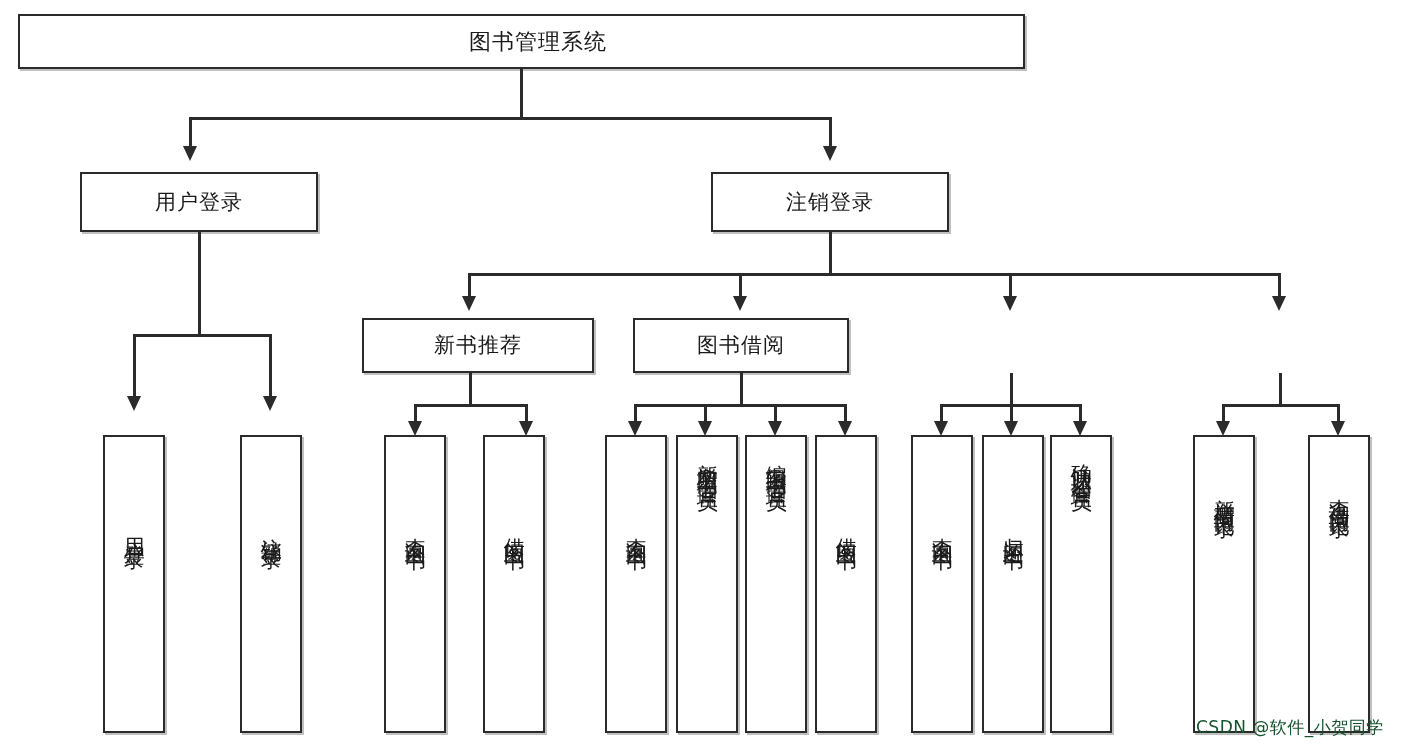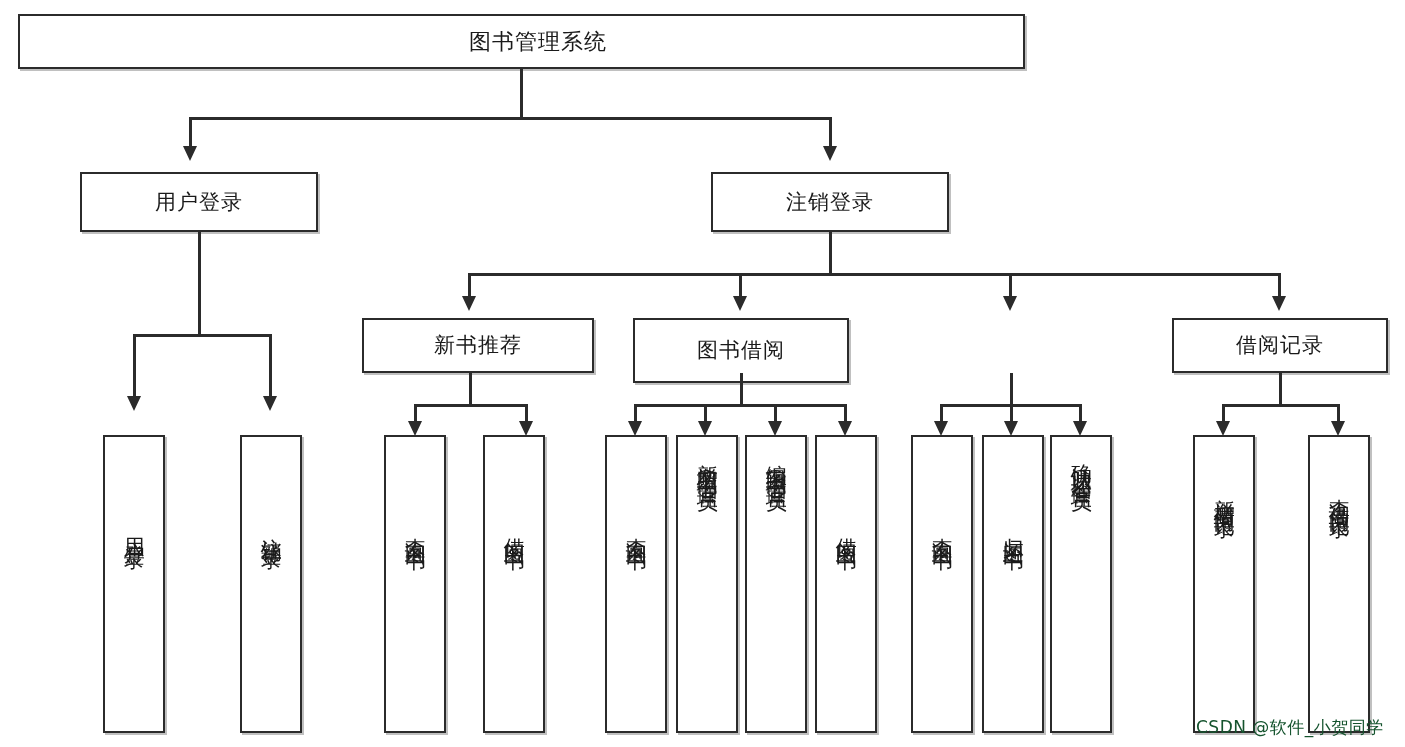--- a/index.html
+++ b/index.html
@@ -122,25 +122,22 @@
   <div class="conn vline" style="left:739px; top:273px; width:2.5px; height:24px;"></div>
   <div class="arrow" style="left:733px; top:296px;"></div>
   <div class="conn vline" style="left:1009px; top:273px; width:2.5px; height:24px;"></div>
   <div class="arrow" style="left:1003px; top:296px;"></div>
   <div class="conn vline" style="left:1278px; top:273px; width:2.5px; height:24px;"></div>
   <div class="arrow" style="left:1272px; top:296px;"></div>
 
   <div class="node shadowed" style="left:362px; top:318px; width:232px; height:55px;">
     <span class="label">新书推荐</span>
   </div>
-  <div class="node shadowed" style="left:633px; top:318px; width:216px; height:65px;">
+  <div class="node shadowed" style="left:633px; top:318px; width:216px; height:55px;">
     <span class="label">图书借阅</span>
-  </div>
-  <div class="node shadowed" style="left:1172px; top:318px; width:216px; height:55px;">
-    <span class="label">借阅记录</span>
   </div>
 
   <div class="conn vline" style="left:469px; top:373px; width:2.5px; height:32px;"></div>
   <div class="conn hline" style="left:414px; top:404px; width:113px; height:2.5px;"></div>
   <div class="conn vline" style="left:414px; top:404px; width:2.5px; height:18px;"></div>
   <div class="arrow" style="left:408px; top:421px;"></div>
   <div class="conn vline" style="left:525px; top:404px; width:2.5px; height:18px;"></div>
   <div class="arrow" style="left:519px; top:421px;"></div>
 
   <div class="conn vline" style="left:740px; top:373px; width:2.5px; height:32px;"></div>

